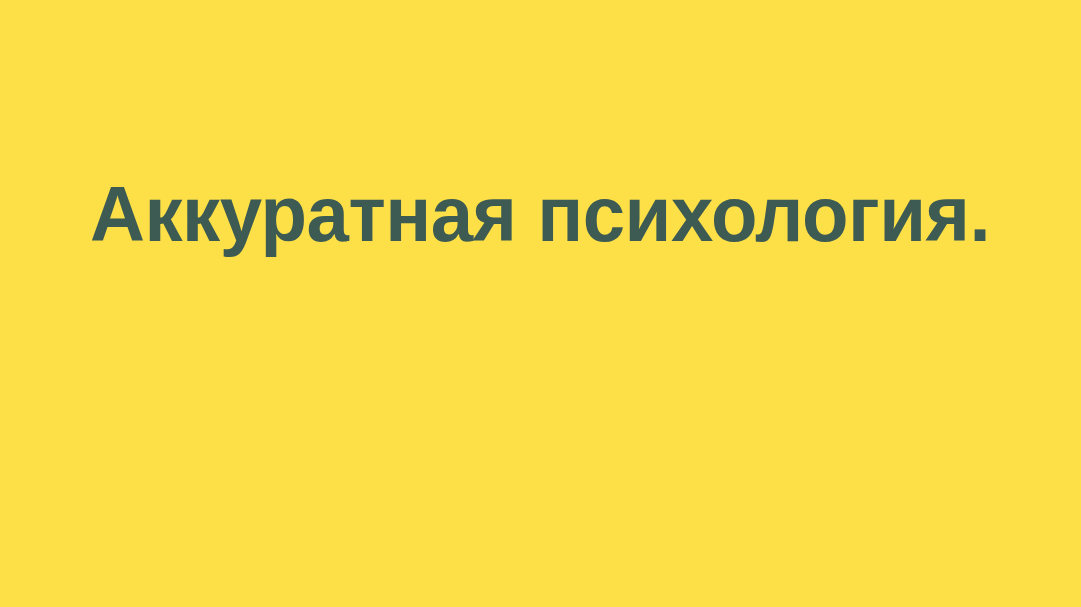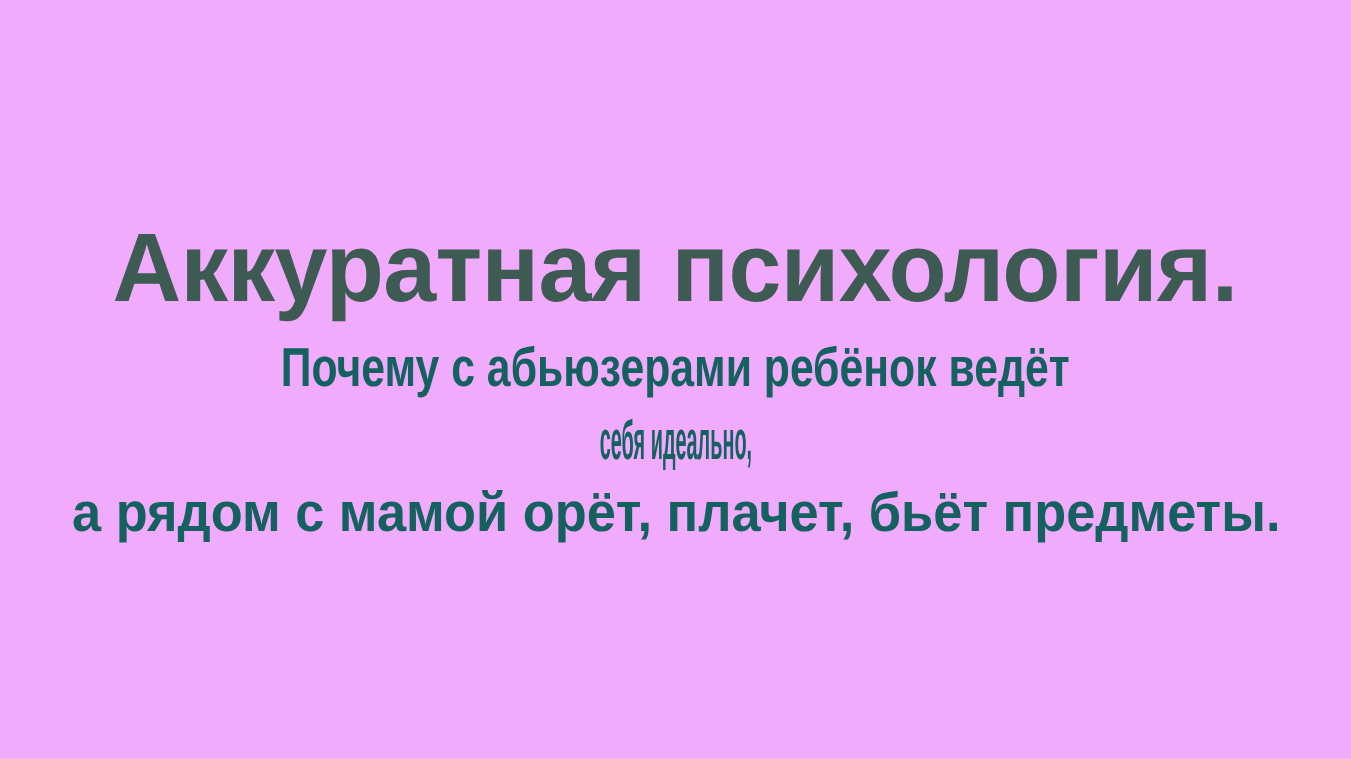--- a/index.html
+++ b/index.html
@@ -63,27 +63,22 @@
     white-space: nowrap;
   }
 
   .sub-line-3 {
     transform: scaleX(1.0);
   }
 </style>
 </head>
 <body>
 
-<div class="slide" style="background: #f0abfc;">
+<div class="slide" style="background: #fde047;">
 
   <div class="text-block">
 
     <h1 class="headline" style="color: rgb(62, 91, 83); transform: scaleX(0.976258); display: inline-block; transform-origin: center center;">Аккуратная психология.</h1>
 
-    <div class="subhead" style="color: rgb(20, 97, 96);">
-      <span class="sub-line sub-line-1" style="transform: scaleX(0.776828); display: inline-block; transform-origin: center center;">Почему с абьюзерами ребёнок ведёт</span>
-      <span class="sub-line sub-line-2" style="transform: scaleX(0.360874); display: inline-block; transform-origin: center center;">себя идеально,</span>
-      <span class="sub-line sub-line-3" style="transform: scaleX(0.951567); display: inline-block; transform-origin: center center;">а рядом с мамой орёт, плачет, бьёт предметы.</span>
-    </div>
 
   </div>
 
 </div>
 
 </body></html>

